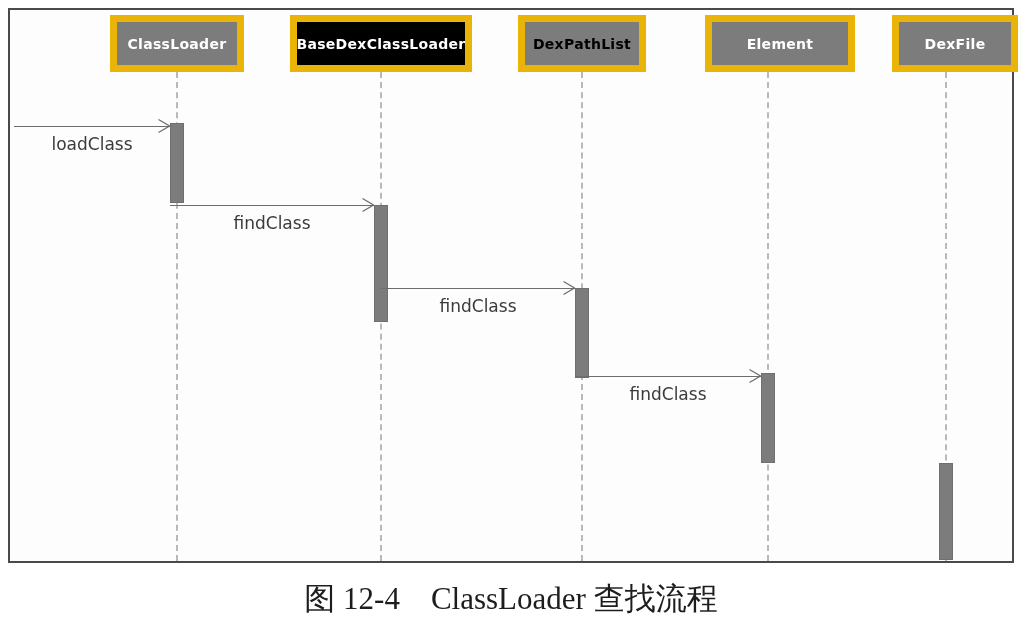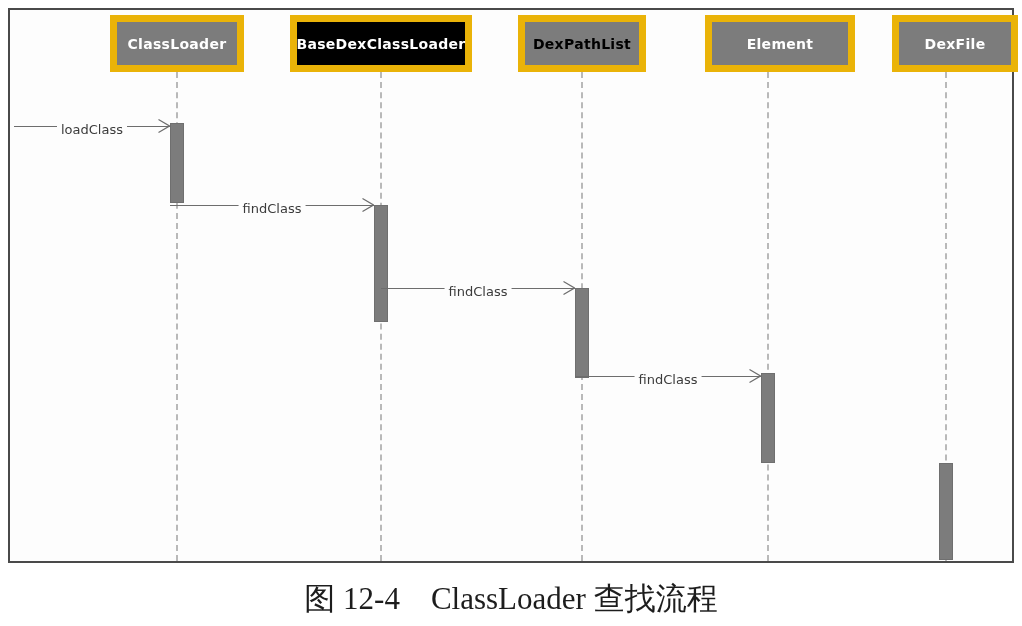--- a/index.html
+++ b/index.html
@@ -93,25 +93,25 @@
     position: absolute;
     top: 0px;
     width: 12px;
     height: 16px;
   }
   .msg-head svg {
     display: block;
   }
   .msg-label {
     position: absolute;
-    top: 4px;
+    top: 18px;
     background: #fdfdfd;
     padding: 0 4px;
     font-family: "DejaVu Sans", sans-serif;
-    font-size: 13px;
+    font-size: 17px;
     color: #3b3b3b;
     line-height: 16px;
     white-space: nowrap;
     transform: translateX(-50%);
   }
 
   
   .caption {
     position: absolute;
     left: 0;

